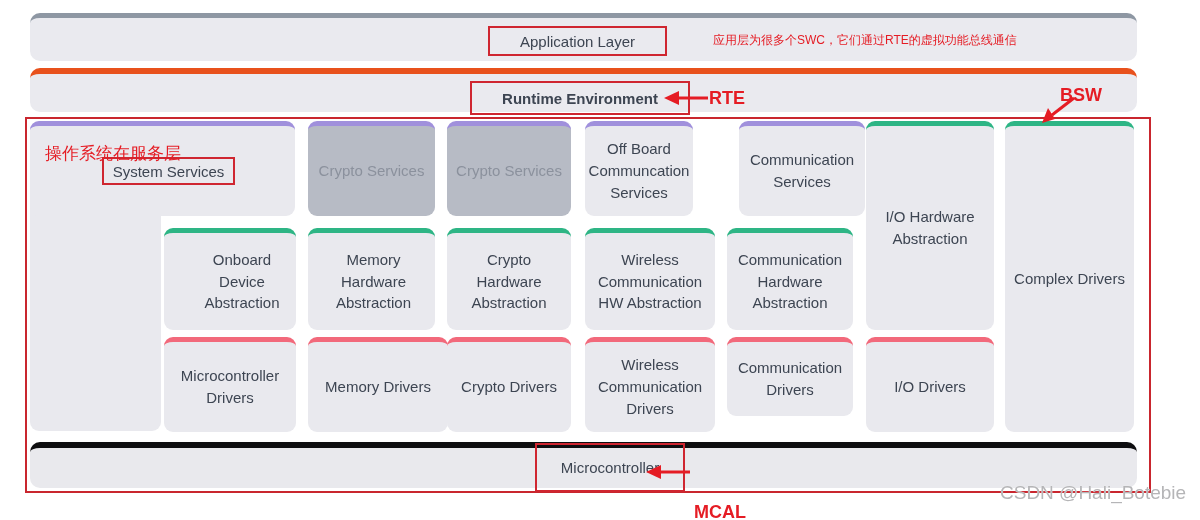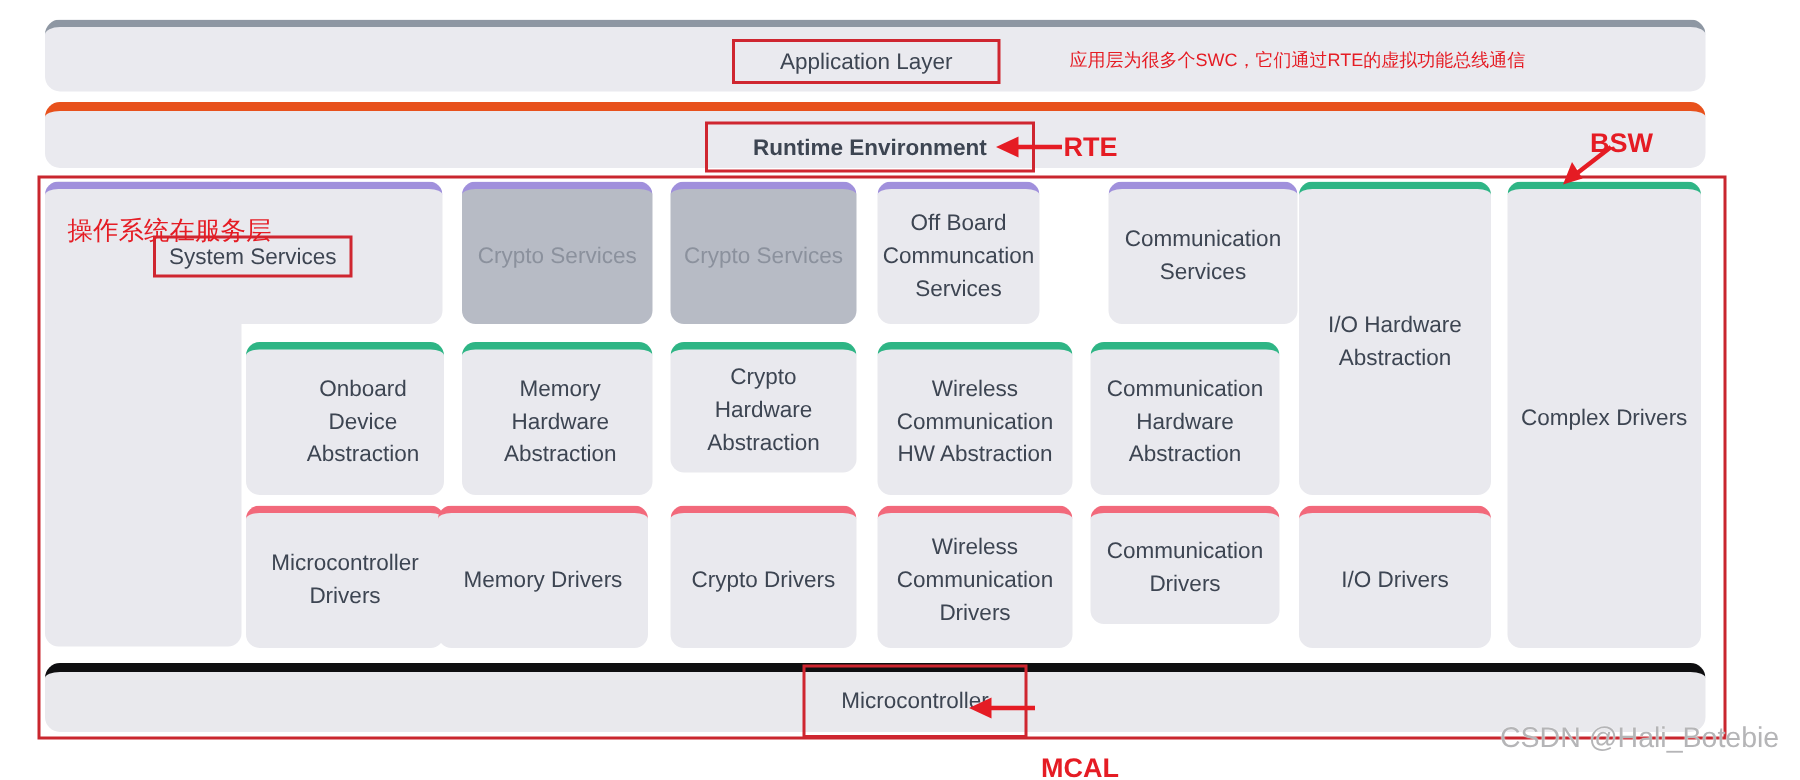--- a/index.html
+++ b/index.html
@@ -81,26 +81,26 @@
   <div class="block top-purple gray" style="left:308px;top:121px;width:127px;height:95px;">Crypto Services</div>
   <div class="block top-purple gray" style="left:447px;top:121px;width:124px;height:95px;">Crypto Services</div>
   <div class="block top-purple" style="left:585px;top:121px;width:108px;height:95px;">Off Board Communcation Services</div>
   <div class="block top-purple" style="left:727px;top:121px;width:126px;height:95px;margin-left:12px;">Communication Services</div>
 
   <div class="block top-green" style="left:866px;top:121px;width:128px;height:209px;">I/O Hardware Abstraction</div>
   <div class="block top-green" style="left:1005px;top:121px;width:129px;height:311px;">Complex Drivers</div>
 
   <div class="block top-green" style="left:164px;top:228px;width:132px;height:102px;padding-left:33px;">Onboard Device Abstraction</div>
   <div class="block top-green" style="left:308px;top:228px;width:127px;height:102px;padding-left:13px;">Memory Hardware Abstraction</div>
-  <div class="block top-green" style="left:447px;top:228px;width:124px;height:87px;">Crypto Hardware Abstraction</div>
+  <div class="block top-green" style="left:447px;top:228px;width:124px;height:102px;">Crypto Hardware Abstraction</div>
   <div class="block top-green" style="left:585px;top:228px;width:130px;height:102px;">Wireless Communication HW Abstraction</div>
   <div class="block top-green" style="left:727px;top:228px;width:126px;height:102px;">Communication Hardware Abstraction</div>
 
   <div class="block top-pink" style="left:164px;top:337px;width:132px;height:95px;">Microcontroller Drivers</div>
-  <div class="block top-pink" style="left:292px;top:337px;width:140px;height:95px;">Memory Drivers</div>
+  <div class="block top-pink" style="left:308px;top:337px;width:140px;height:95px;">Memory Drivers</div>
   <div class="block top-pink" style="left:447px;top:337px;width:124px;height:95px;">Crypto Drivers</div>
   <div class="block top-pink" style="left:585px;top:337px;width:130px;height:95px;">Wireless Communication Drivers</div>
   <div class="block top-pink" style="left:727px;top:337px;width:126px;height:79px;">Communication Drivers</div>
   <div class="block top-pink" style="left:866px;top:337px;width:128px;height:95px;">I/O Drivers</div>
 
   <div class="bar mcu" style="left:30px;top:442px;width:1107px;height:46px;"></div>
   <div class="redbox" style="left:535px;top:443px;width:150px;height:49px;">
     <span>Microcontroller</span>
   </div>
   <svg class="arrow" style="left:644px;top:464px;" width="46" height="16">

